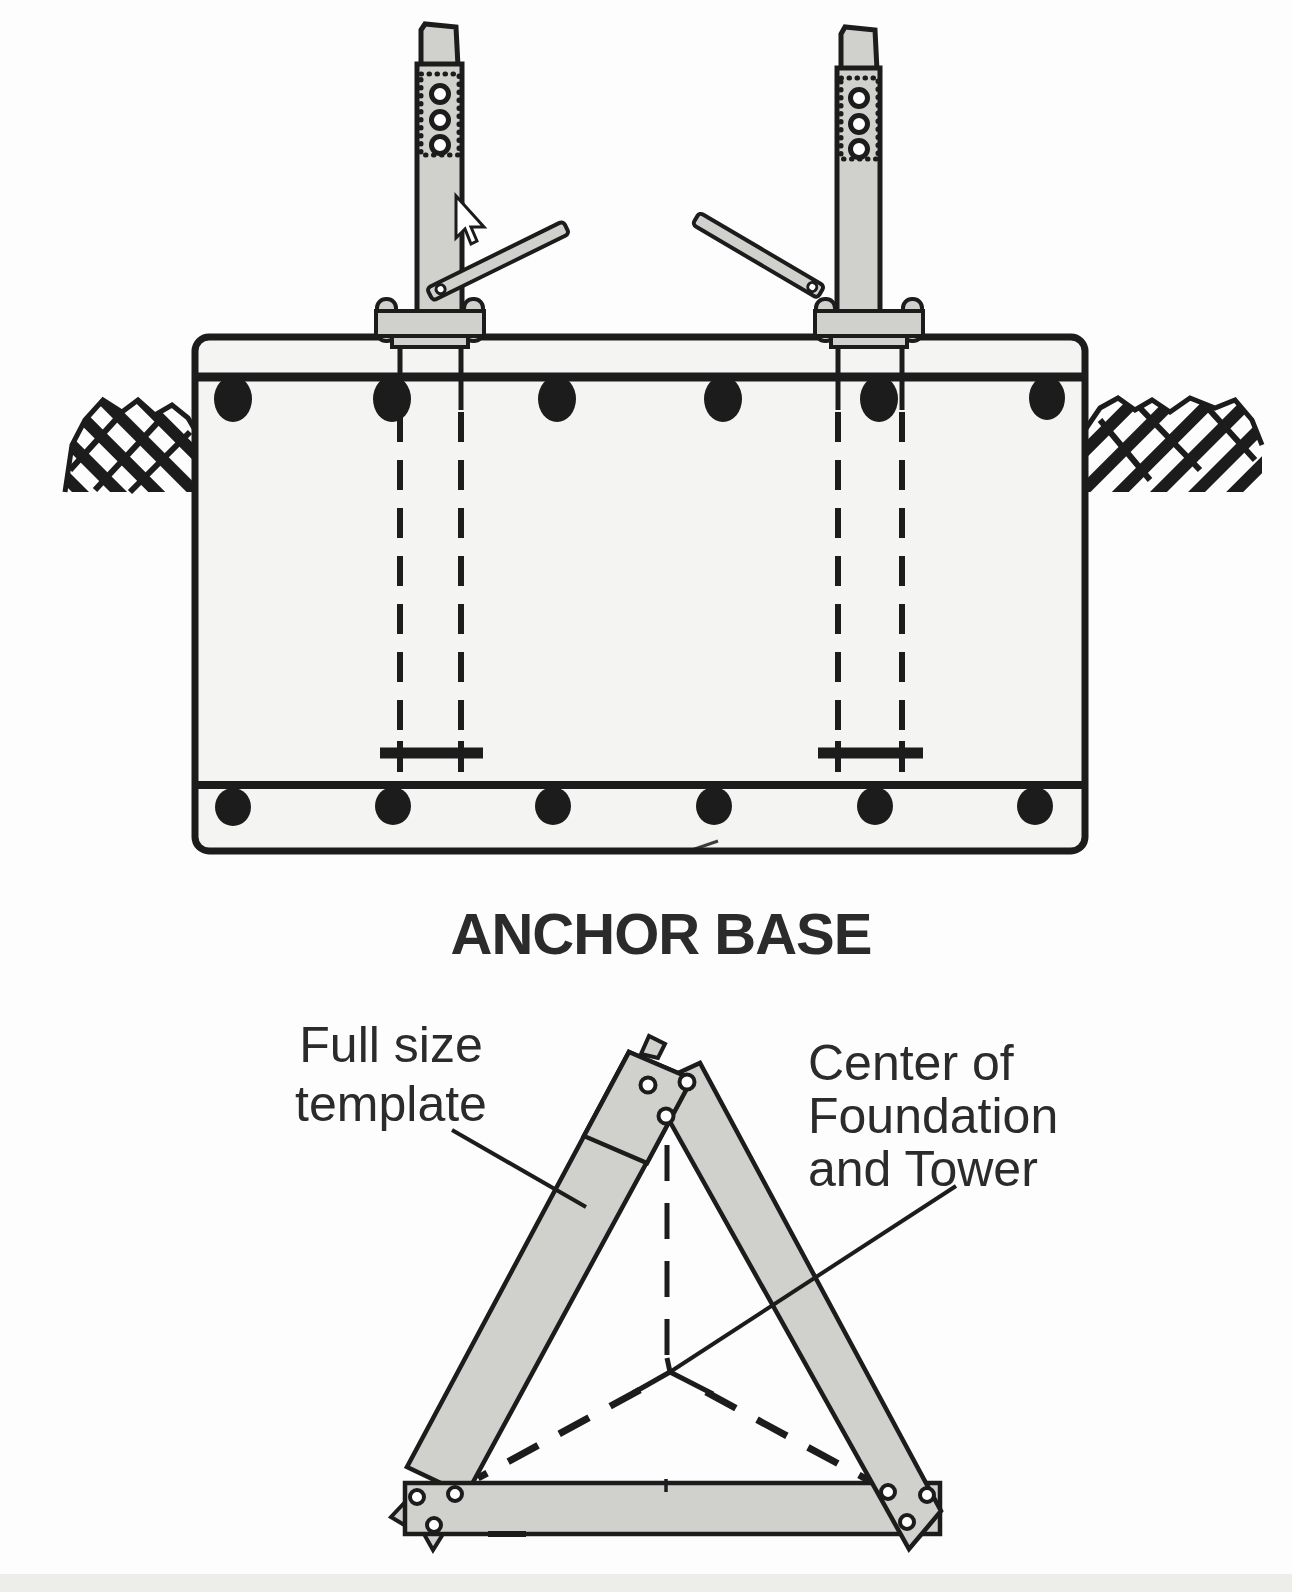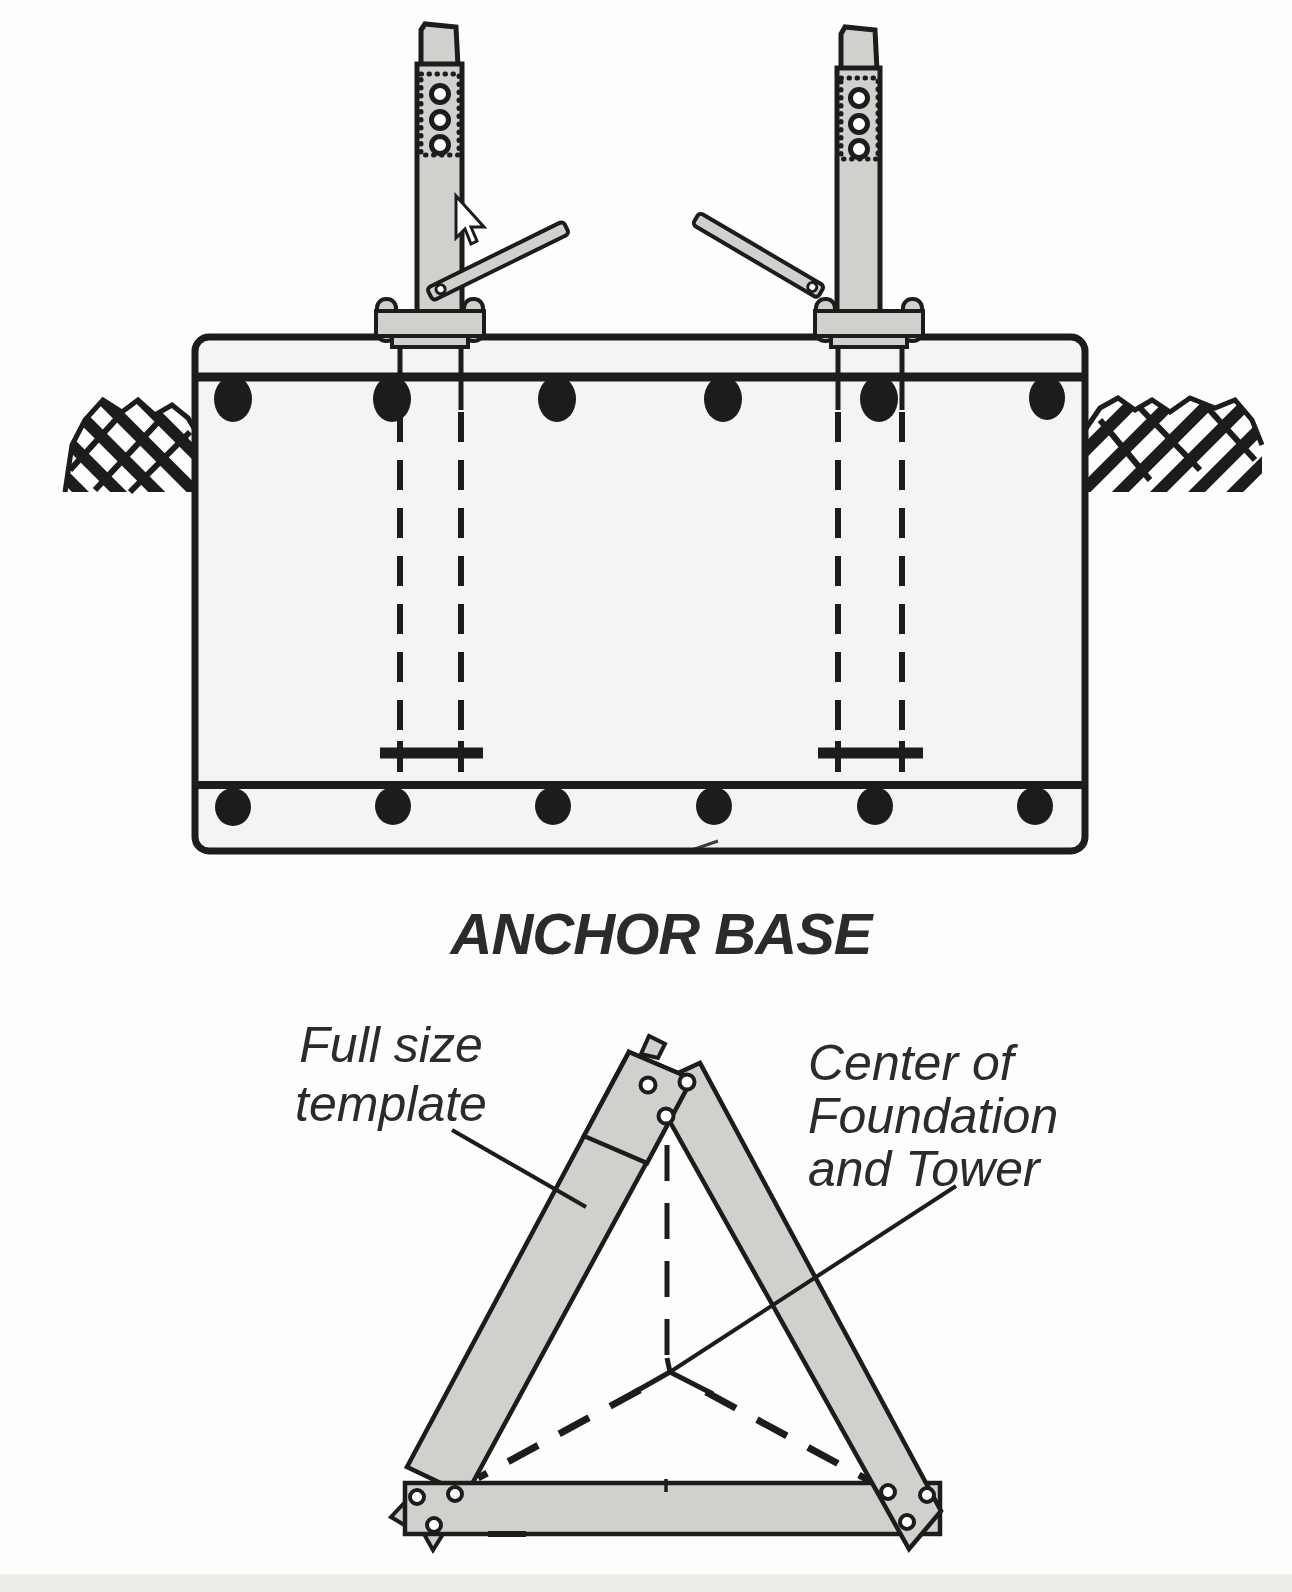--- a/index.html
+++ b/index.html
@@ -1,16 +1,16 @@
 <!DOCTYPE html>
 <html style="--page_bg: #fdfdfd; --footer_strip: #ededea; --ink: #1c1c1c; --steel: #d0d0cd; --concrete: #f4f4f2; --text: #2b2b2b;"><head>
 <meta charset="utf-8">
 <style>
   html,body{margin:0;padding:0;background:#fff;}
-  .stage{position:relative;width:1292px;height:1592px;background:var(--page_bg,#fdfdfd);overflow:hidden;font-style:italic;}
+  .stage{position:relative;width:1292px;height:1592px;background:var(--page_bg,#fdfdfd);overflow:hidden;}
   svg{display:block;}
   .steel{fill:var(--steel,#d0d0cd);stroke:var(--ink,#1c1c1c);}
   .concrete{fill:var(--concrete,#f4f4f2);stroke:var(--ink,#1c1c1c);}
   .ink{stroke:var(--ink,#1c1c1c);fill:none;}
   .inkfill{fill:var(--ink,#1c1c1c);stroke:none;}
   .hole{fill:#fff;stroke:var(--ink,#1c1c1c);}
   text{font-family:"Liberation Sans","DejaVu Sans",sans-serif;fill:var(--text,#2b2b2b);}
   .caption{font-size:58px;font-weight:bold;letter-spacing:-1px;}
   .lbl{font-size:50px;}
 </style>

